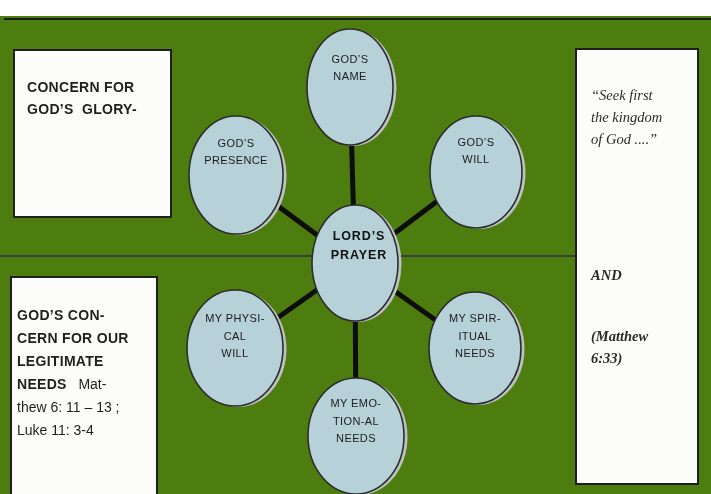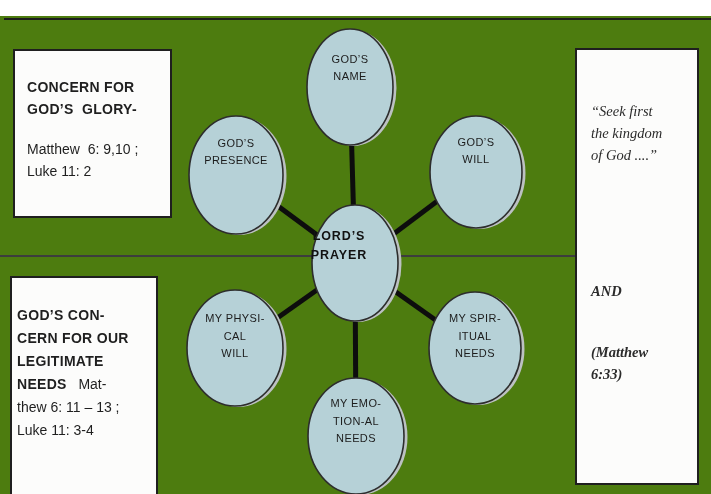--- a/index.html
+++ b/index.html
@@ -24,21 +24,21 @@
   .textbox{
     position:absolute;
     background:#fcfcfb;
     border:2px solid #1f1f1f;
     box-sizing:border-box;
     white-space:pre-line;
   }
   .box-left-top{left:13px;top:33px;width:159px;height:169px;padding:7px 12px;}
   .box-left-bottom{left:10px;top:260px;width:148px;height:231px;padding:8px 5px;}
   .box-right{
-    left:575px;top:32px;width:124px;height:437px;padding:28px 14px;
+    left:575px;top:32px;width:124px;height:437px;padding:12px 14px;
     font-family:"Liberation Serif", serif;font-style:italic;
     font-size:14.5px;line-height:22px;color:#2b2b2b;
   }
   .box-heading{
     font-weight:bold;font-size:14px;line-height:22px;letter-spacing:.3px;
   }
   .box-body{font-size:14px;line-height:22px;}
   .box-left-bottom .box-heading,
   .box-left-bottom .box-body{line-height:23px;display:inline;}
   .quote-block{margin:0;}
@@ -50,21 +50,21 @@
     text-align:center;white-space:pre-line;
     font-size:11px;line-height:17px;letter-spacing:.4px;color:#1c1c1c;
   }
   .node-label.three{line-height:17.5px;}
   .node-label.hub{
     font-size:12.5px;font-weight:bold;line-height:19px;letter-spacing:.9px;color:#111;
   }
   .lbl-name{left:300px;top:35px;}
   .lbl-presence{left:186px;top:119px;}
   .lbl-will{left:426px;top:118px;}
-  .lbl-hub{left:289px;top:211px;}
+  .lbl-hub{left:309px;top:211px;}
   .lbl-physical{left:185px;top:294px;}
   .lbl-spiritual{left:425px;top:294px;}
   .lbl-emotional{left:306px;top:379px;}
 </style>
 </head>
 <body>
 
 <div class="page">
 
   <div class="top-border"></div>
@@ -116,22 +116,20 @@
   <div class="node-label three lbl-spiritual">MY SPIR-
 ITUAL
 NEEDS</div>
   <div class="node-label three lbl-emotional">MY EMO-
 TION-AL
 NEEDS</div>
 
   <div class="textbox box-left-top">
     <div class="box-heading">CONCERN FOR
 GOD’S&nbsp;&nbsp;GLORY-</div>
-    <div class="box-body">Matthew&nbsp;&nbsp;6: 9,10 ;
-Luke 11: 2</div>
   </div>
 
   <div class="textbox box-left-bottom">
     <span class="box-heading">GOD’S CON-
 CERN FOR OUR
 LEGITIMATE
 NEEDS</span><span class="box-body">&nbsp;&nbsp;&nbsp;Mat-
 thew 6: 11 – 13 ;
 Luke 11: 3-4</span>
   </div>

